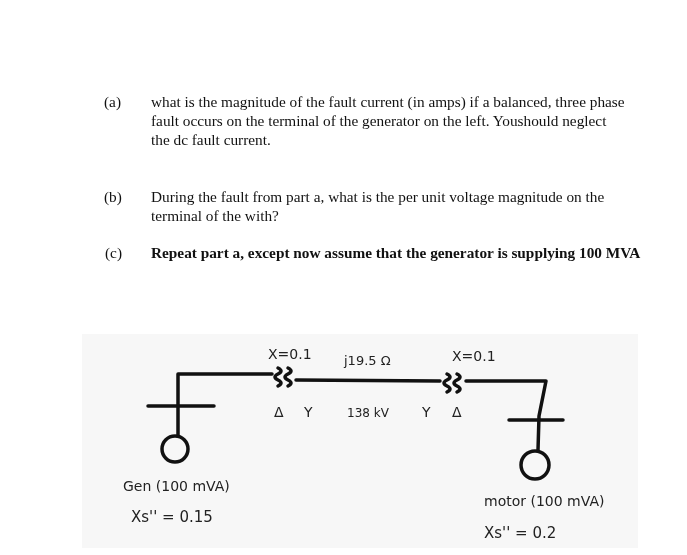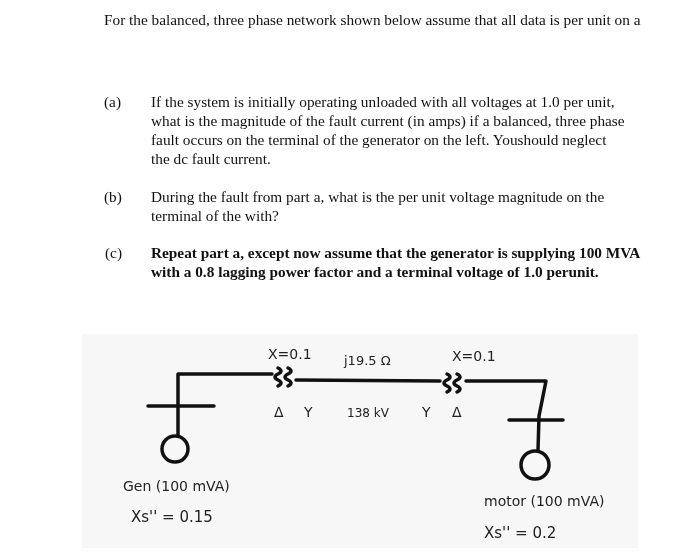--- a/index.html
+++ b/index.html
@@ -11,41 +11,38 @@
   .qbody { position:absolute; font-family:"Liberation Serif", serif; font-size:15.3px; color:#111; line-height:19px; white-space:nowrap; }
   .qbody div { height:19px; }
   .scan { position:absolute; left:82px; top:334px; width:556px; height:214px; background:#f7f7f7; }
   svg.diagram { position:absolute; left:0; top:0; }
   .hw { font-family:"DejaVu Sans", sans-serif; fill:#222; }
 </style>
 </head>
 <body>
 
 <div class="txt intro">
-  <div>For the balanced, three phase network shown below assume that all data is per unit on a</div>
 </div>
 
 <div class="qlabel" style="left:104px; top:92px;">(a)</div>
 <div class="qbody" style="left:151px; top:92px;">
-  <div>If the system is initially operating unloaded with all voltages at 1.0 per unit,</div>
   <div>what is the magnitude of the fault current (in amps) if a balanced, three phase</div>
   <div>fault occurs on the terminal of the generator on the left.  Youshould neglect</div>
   <div>the dc fault current.</div>
 </div>
 
 <div class="qlabel" style="left:104px; top:187px;">(b)</div>
 <div class="qbody" style="left:151px; top:187px;">
   <div>During the fault from part a, what is the per unit voltage magnitude on the</div>
   <div>terminal of the with?</div>
 </div>
 
 <div class="qlabel" style="left:105px; top:243px;">(c)</div>
 <div class="qbody" style="left:151px; top:243px;font-weight:bold;">
   <div>Repeat part a, except now assume that the generator is supplying 100 MVA</div>
-  <div>with a 0.8 lagging power factor and a terminal voltage of 1.0 perunit.</div>
 </div>
 
 <div class="scan"></div>
 
 <svg class="diagram" width="687" height="555">
   <g stroke="#111" stroke-width="3.5" fill="none" stroke-linecap="round" stroke-linejoin="round">
 
     <g>
       <line x1="148" y1="406" x2="214" y2="406"></line>
       <polyline points="178,436 178,374 272,374"></polyline>

